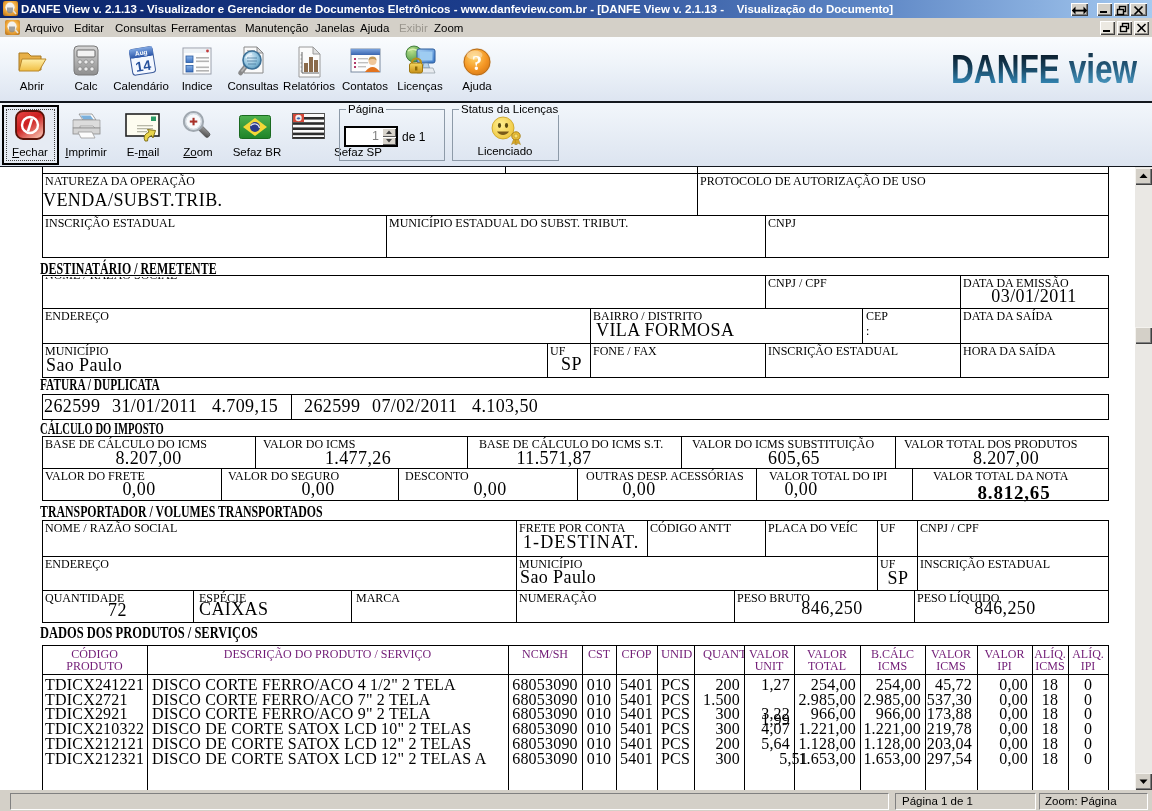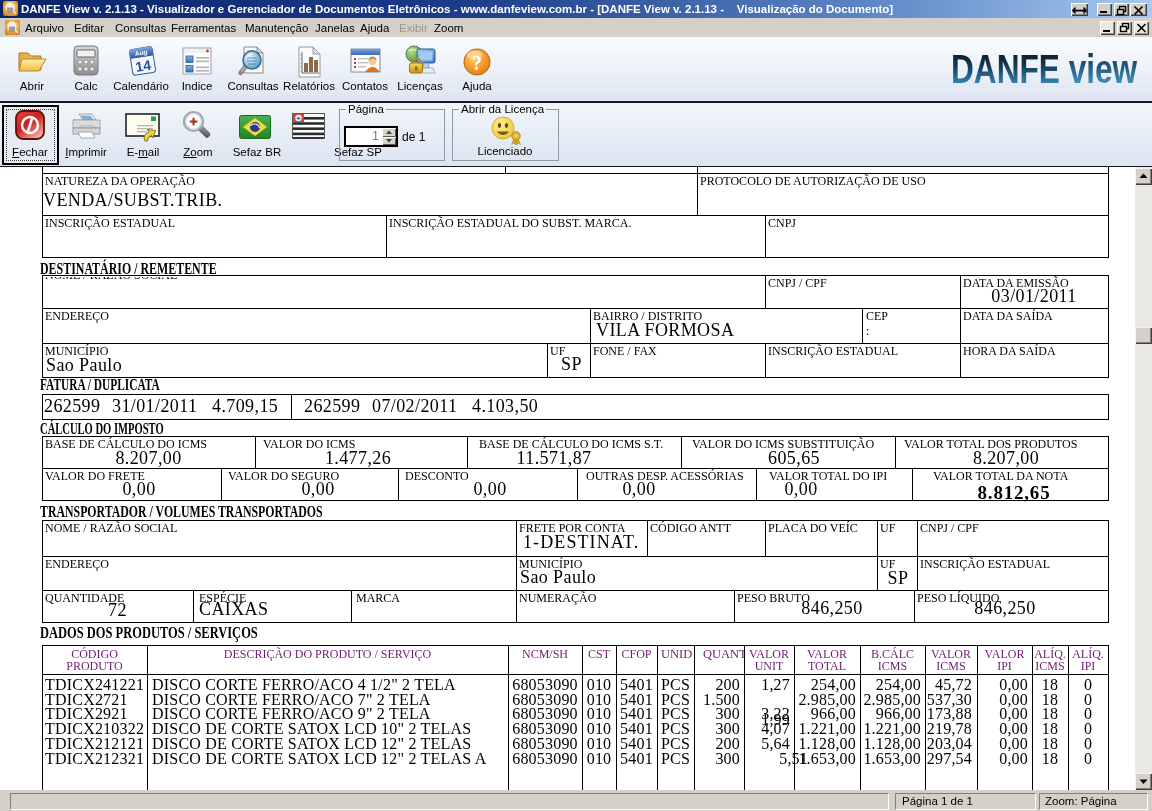--- a/index.html
+++ b/index.html
@@ -411,21 +411,21 @@
       </svg>
     </div>
  <div style="position:absolute;right:0;bottom:0;width:14px;height:8.5px;background:#d8d4cc;box-shadow:inset 1px 1px 0 #fff,inset -1px -1px 0 #585858;">
   <svg width="14" height="8" style="display:block">
         <path d="M7 5.5 L10 2 L4 2 Z" fill="#404040"></path>
       </svg>
     </div>
 </div>
 <div class="abs" style="left:402px;top:130px;font-size:12px;">de 1</div>
 <div class="abs gbox" style="left:452px;width:105px;"></div>
-<div class="abs glabel" style="left:459px;top:104px;">Abrir da Licença</div>
+<div class="abs glabel" style="left:459px;top:104px;">Status da Licenças</div>
 <div class="abs" style="left:489px;top:116px;">
 <svg width="36" height="30" viewBox="0 0 36 30">
 <defs>
         <radialGradient id="gs" cx="0.4" cy="0.35" r="0.8">
           <stop offset="0" stop-color="#ffef90"></stop>
           <stop offset="1" stop-color="#eCc030"></stop>
         </radialGradient>
       </defs>
 <circle cx="14" cy="12" r="11" fill="url(#gs)" stroke="#c8a020" stroke-width="0.8"></circle>
 <ellipse cx="10.5" cy="9.5" rx="1.6" ry="2.4" fill="#5a4a10"></ellipse>
@@ -515,21 +515,21 @@
 <div class="vl" style="left:925px;top:645px;height:145px"></div>
 <div class="vl" style="left:977px;top:645px;height:145px"></div>
 <div class="vl" style="left:1032px;top:645px;height:145px"></div>
 <div class="vl" style="left:1068px;top:645px;height:145px"></div>
 <div class="vl" style="left:1108px;top:645px;height:145px"></div>
 
 <div class="lb" style="left:45px;top:175px;">NATUREZA DA OPERAÇÃO</div>
 <div class="vv" style="left:43px;top:192px;">VENDA/SUBST.TRIB.</div>
 <div class="lb" style="left:700px;top:175px;">PROTOCOLO DE AUTORIZAÇÃO DE USO</div>
 <div class="lb" style="left:45px;top:217px;">INSCRIÇÃO ESTADUAL</div>
-<div class="lb" style="left:389px;top:217px;">INSCRIÇÃO ESTADUAL DO SUBST. MARCA.</div>
+<div class="lb" style="left:389px;top:217px;">MUNICÍPIO ESTADUAL DO SUBST. TRIBUT.</div>
 <div class="lb" style="left:768px;top:217px;">CNPJ</div>
 <div class="bh" style="left:39.5px;top:261px;transform:scaleX(0.745);">DESTINATÁRIO / REMETENTE</div>
 <div class="abs" style="left:43px;top:277px;width:250px;height:7px;overflow:hidden;">
   <div class="lb" style="left:2px;top:-8px;">NOME / RAZÃO SOCIAL</div>
   </div>
 <div class="lb" style="left:768px;top:277px;">CNPJ / CPF</div>
 <div class="lb" style="left:963px;top:277px;">DATA DA EMISSÃO</div>
 <div class="vv ctr" style="left:960px;top:288px;width:148px;">03/01/2011</div>
 <div class="lb" style="left:45px;top:310px;">ENDEREÇO</div>
 <div class="lb" style="left:593px;top:310px;">BAIRRO / DISTRITO</div>

